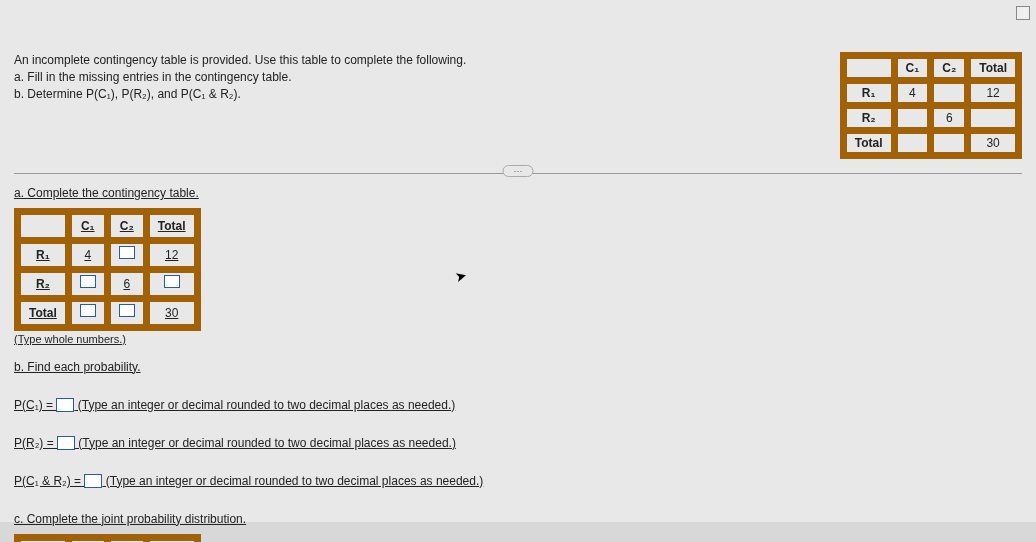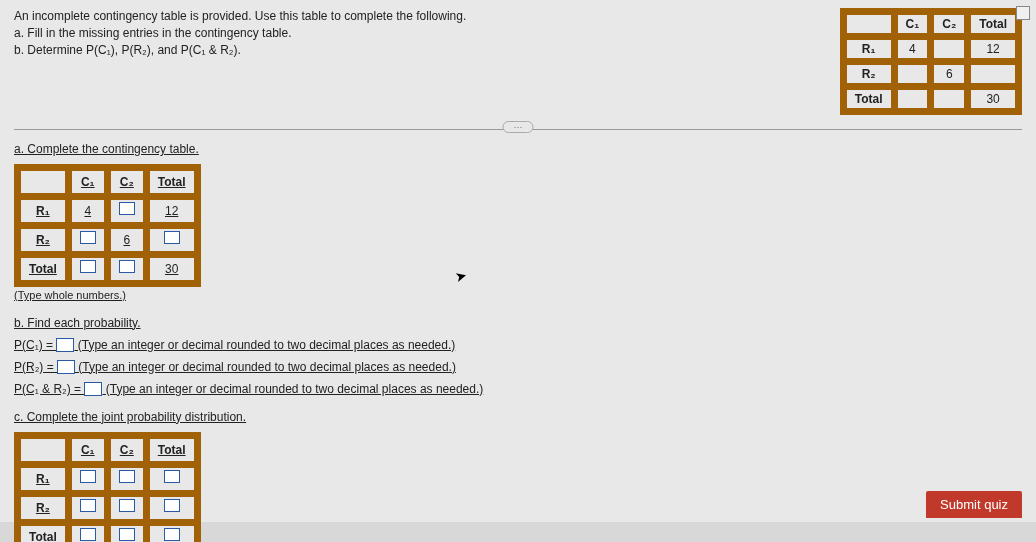--- a/index.html
+++ b/index.html
@@ -16,20 +16,21 @@
     .main-area {
       background: #e8e8e8;
       padding: 8px 14px;
       height: 522px;
       position: relative;
     }
     .top-row {
       display: flex;
       justify-content: space-between;
       align-items: flex-start;
+      margin-top: 44px;
     }
     .question-text { line-height: 1.4; flex: 1; }
     .ref-table-wrap { margin-left: 20px; }
     .hr-sep {
       border: none;
       border-top: 1px solid #999;
       margin: 14px 0 10px 0;
       position: relative;
     }
     .sep-pill {
@@ -63,21 +64,21 @@
       width: 18px;
       height: 14px;
       border: 1px solid #2a5aa5;
       background: #fff;
       vertical-align: middle;
     }
     .input-box-cell {
       width: 16px; height: 13px; border: 1px solid #2a5aa5; background: #fff; display:inline-block;
     }
     .hint { font-size: 11px; }
-    .prob-line { margin: 4px 0; }
+    .prob-line { margin: 20px 0; }
     .submit-btn {
       position: absolute;
       right: 14px;
       bottom: 4px;
       background: #c0392b;
       color: #fff;
       border: none;
       padding: 6px 14px;
       font-size: 13px;
       border-radius: 2px 2px 0 0;
@@ -224,14 +225,13 @@
         <td><span class="input-box-cell"></span></td>
         <td><span class="input-box-cell"></span></td>
         <td><span class="input-box-cell"></span></td>
       </tr>
     </tbody>
       </table>
   </div>
 
   <span class="cursor-ptr">➤</span>
 
-  <button class="submit-btn">Submit quiz</button>
 </div>
 
 </body></html>

